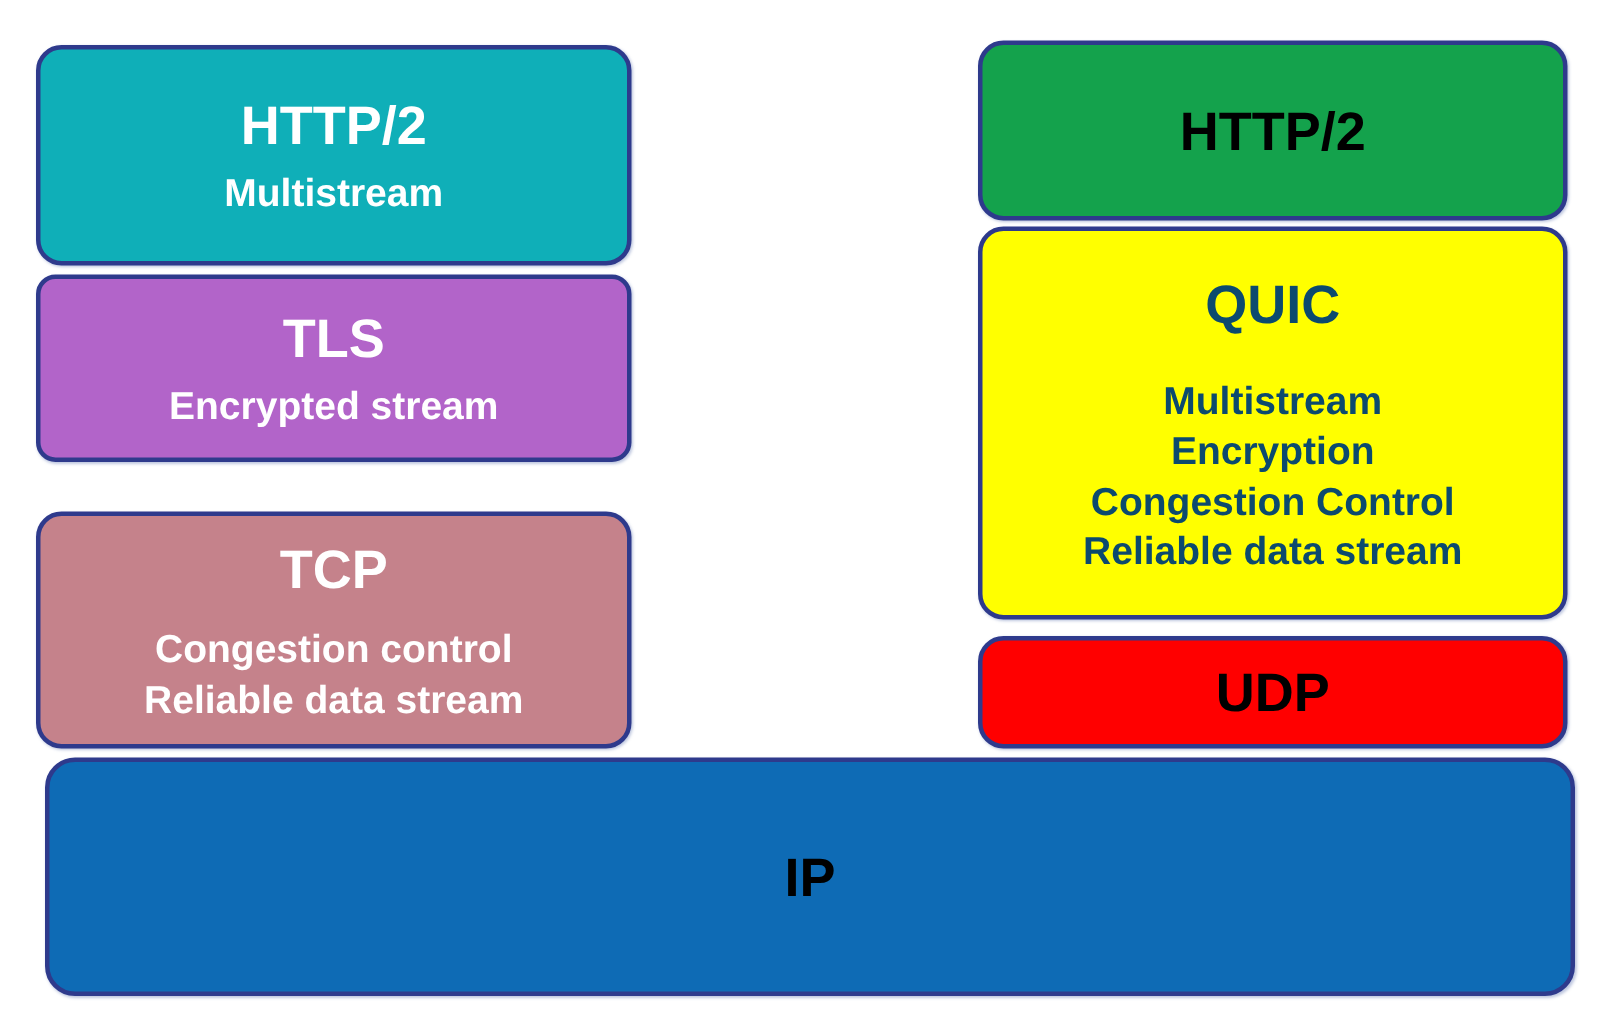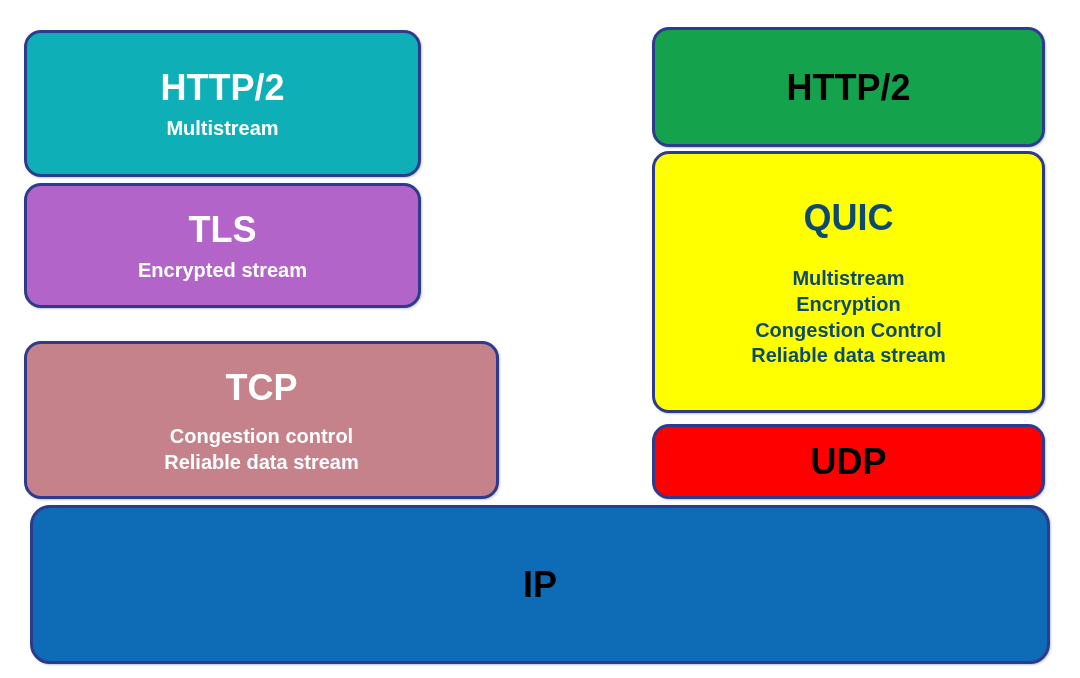--- a/index.html
+++ b/index.html
@@ -26,34 +26,34 @@
     text-align: center;
     box-shadow: 1px 1px 2px rgba(110, 130, 185, 0.45);
   }
   .box-title {
     font-size: 36px;
     font-weight: 700;
     line-height: 1.25;
     white-space: nowrap;
   }
   .box-line {
-    font-size: 20px;
+    font-size: 26px;
     font-weight: 600;
     line-height: 1.28;
     white-space: nowrap;
   }
   
   .gap-sm .box-title { margin-bottom: 6px; }
   .gap-md .box-title { margin-bottom: 14px; }
   .gap-lg .box-title { margin-bottom: 26px; }
 
   
   #box-http2-left { left: 24px;  top: 30px;  width: 397px; height: 147px; }
-  #box-tls        { left: 24px;  top: 183px; width: 397px; height: 125px; }
-  #box-tcp        { left: 24px;  top: 341px; width: 475px; height: 158px; }
+  #box-tls        { left: 24px;  top: 183px; width: 397px; height: 125px; border-radius: 13px; }
+  #box-tcp        { left: 24px;  top: 341px; width: 397px; height: 158px; }
   #box-http2-right{ left: 652px; top: 27px;  width: 393px; height: 120px; }
   #box-quic       { left: 652px; top: 151px; width: 393px; height: 262px; }
   #box-udp        { left: 652px; top: 424px; width: 393px; height: 75px;  }
   #box-ip         { left: 30px;  top: 505px; width: 1020px; height: 159px; border-radius: 20px; }
 </style>
 </head>
 <body style="background-color: rgb(255, 255, 255);">
 
 <div class="canvas">
 

